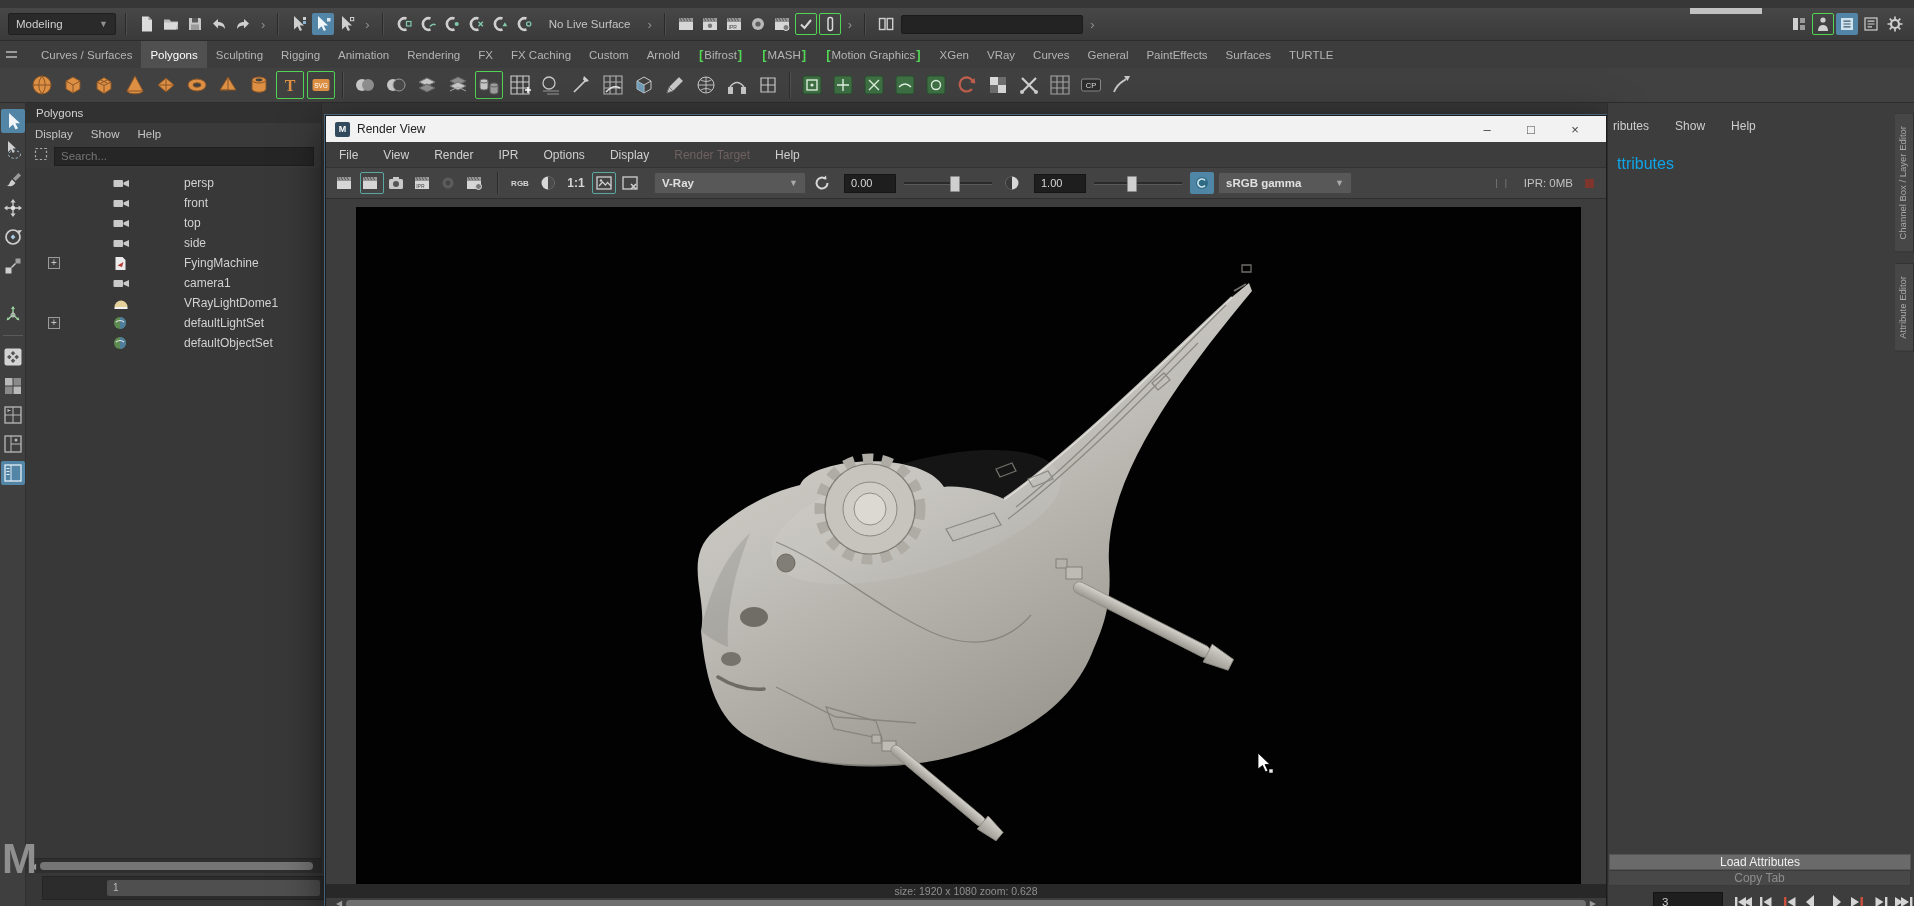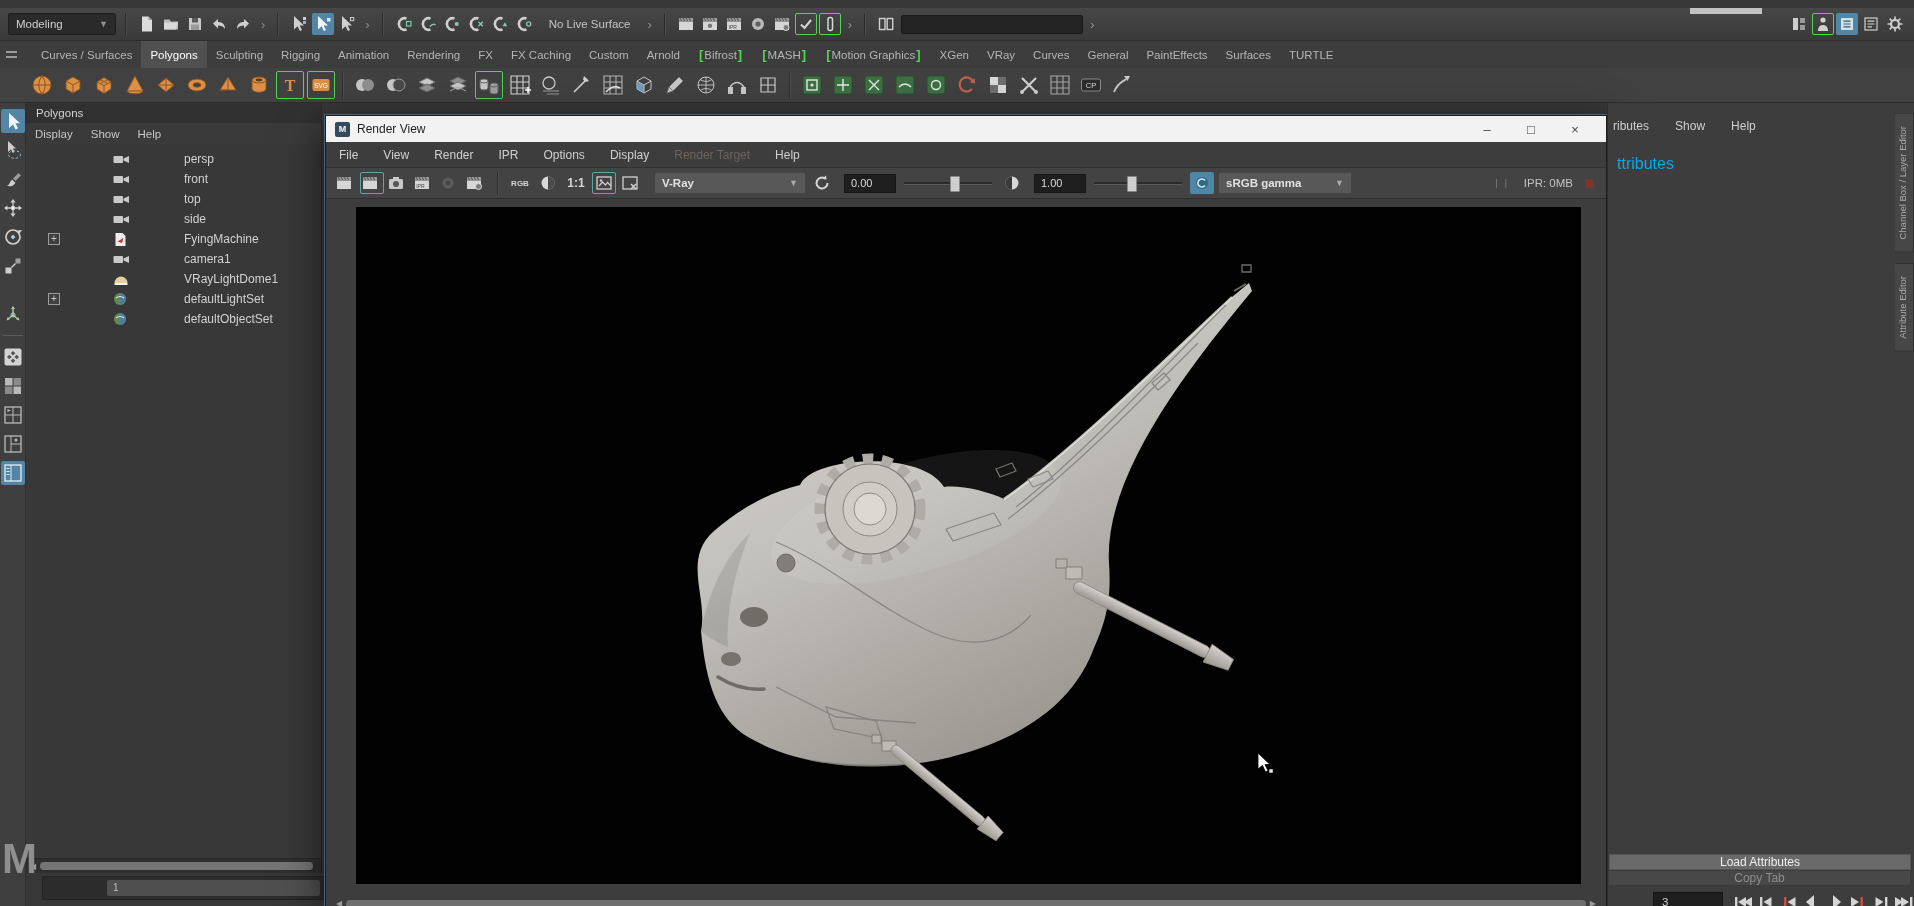--- a/index.html
+++ b/index.html
@@ -667,20 +667,28 @@
       </span>
     </div>
 
   <div class="abs outliner">
     <div class="out-title">Polygons</div>
     <div class="out-menus" id="outmenus">
         <span>Display</span>
         <span>Show</span>
         <span>Help</span>
       </div>
+    <div class="out-search">
+      <span>
+        <svg width="16" height="16" viewBox="0 0 16 16">
+            <rect x="2.5" y="2.5" width="11" height="11" fill="none" stroke="#a8a8a8" stroke-dasharray="2.4 2" stroke-width="1.2"></rect>
+          </svg>
+      </span>
+      <input placeholder="Search..." style="">
+    </div>
     <div class="out-tree" id="outtree">
         <div class="orow">
           <span class="noexp"></span>
           <span class="oic">
             <svg width="17" height="13" viewBox="0 0 17 13">
               <rect x="0.5" y="3" width="9.5" height="7" rx="1" fill="#c9c9c9"></rect>
               <path d="M10.5 5.5l5.5-2.5v7l-5.5-2.5Z" fill="#c9c9c9"></path>
             </svg>
           </span>
           <span>persp</span>
@@ -984,20 +992,21 @@
             <path d="M654,531 l22,3 v11 l-22,3 z"></path>
           </g>
         </g>
 
         <g transform="translate(902,546)">
           <path d="M0,0 L0,16 L4.5,12.5 L7.5,19 L10,17.8 L7,11.5 L12,11.5 Z" fill="#fff" stroke="#000" stroke-width="0.8"></path>
           <rect x="11" y="16" width="4" height="4" fill="#e8e8e8" stroke="#000" stroke-width="0.5"></rect>
         </g>
       </svg>
     </div>
+    <div class="rstatus">size: 1920 x 1080 zoom: 0.628</div>
     <div class="rhscroll">
       <span class="harr">◀</span>
       <span class="thumb"></span>
       <span class="harr">▶</span>
     </div>
   </div>
 
   <div class="abs rpanel">
     <div class="rp-menus" id="rpmenus">
         <span>ributes</span>

